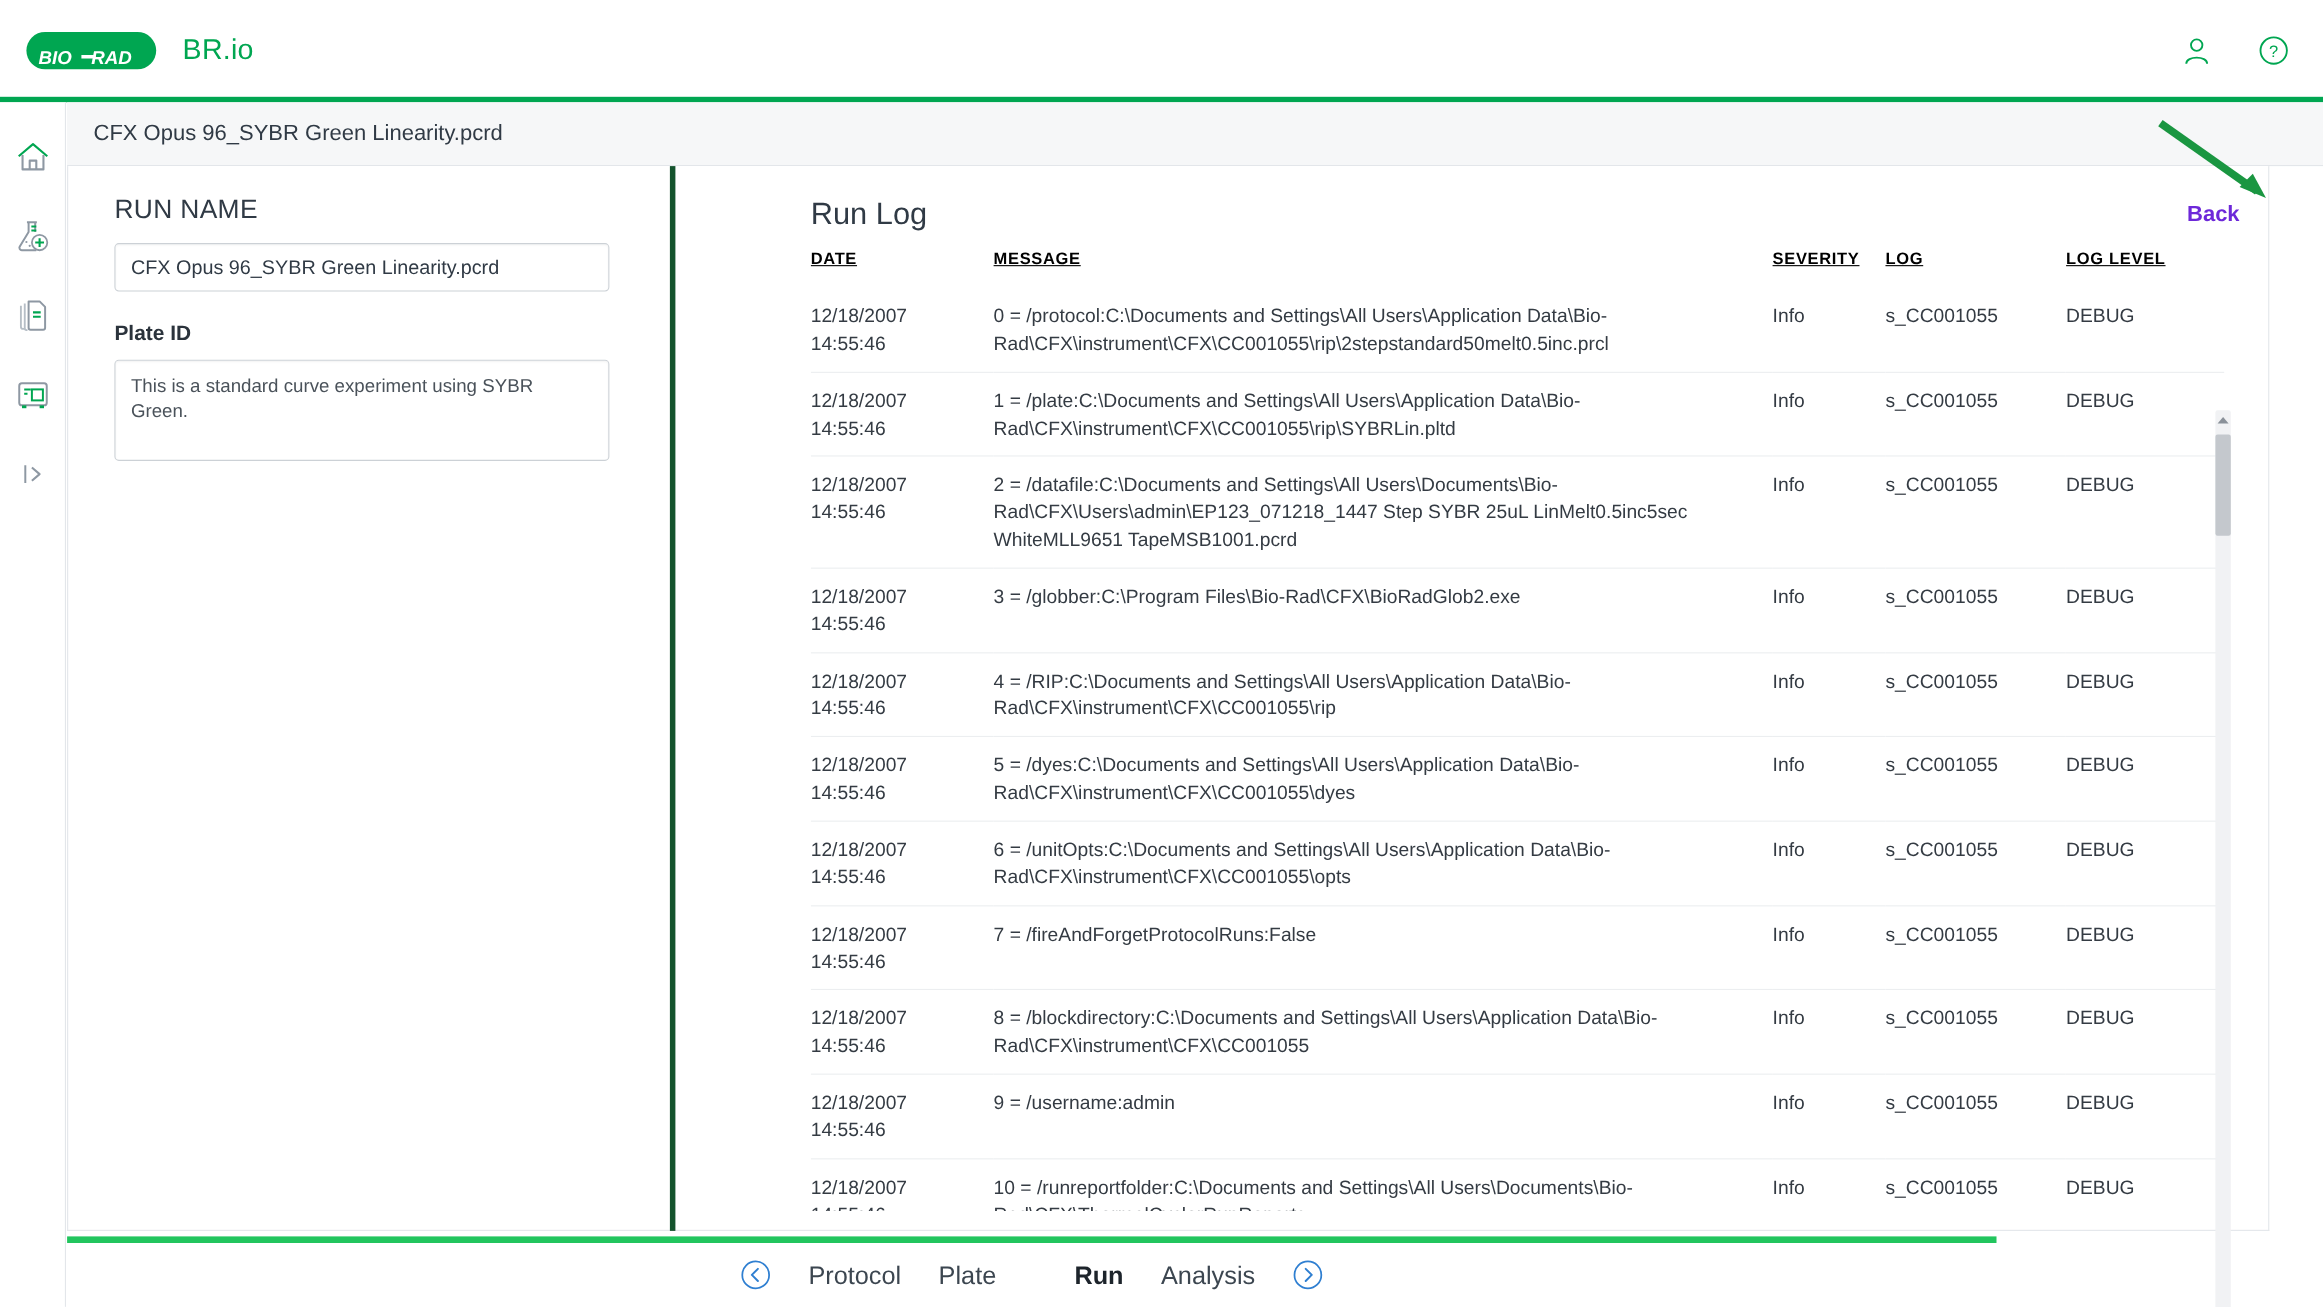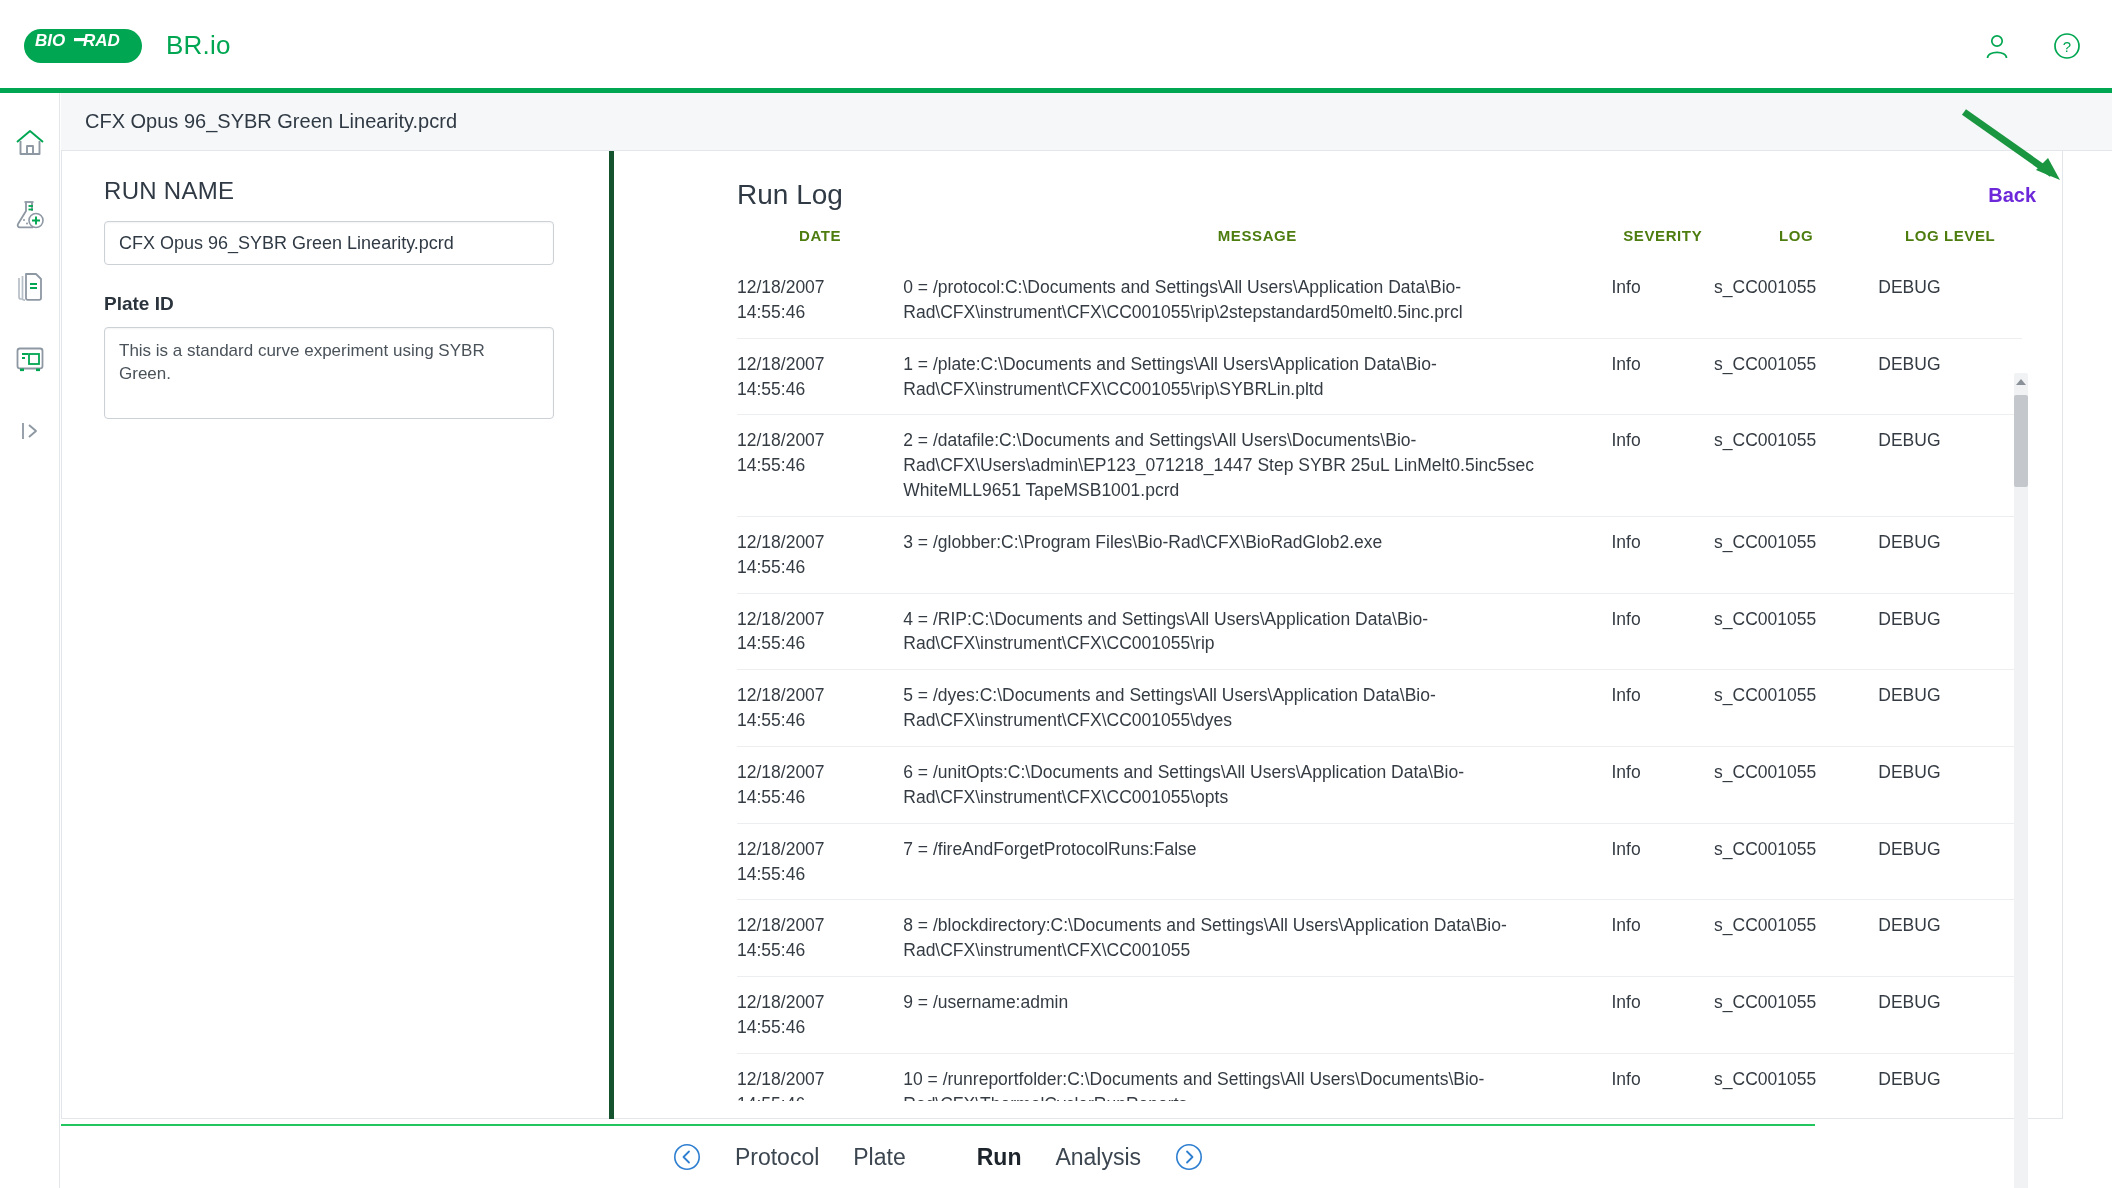--- a/index.html
+++ b/index.html
@@ -15,21 +15,21 @@
     position: absolute; top: 0; left: 0;
     width: 2112px; height: 91px;
     background: #ffffff;
     display: flex; align-items: center;
   }
   .logo-pill {
     margin-left: 24px;
     width: 118px; height: 34px;
     background: #00a651;
     border-radius: 17px;
-    display: flex; align-items: flex-start; justify-content: center;
+    display: flex; align-items: flex-end; justify-content: center;
   }
   .logo-pill svg { display: block; }
   .brand-name {
     margin-left: 24px;
     font-size: 26px; color: #00a651; font-weight: 400;
     letter-spacing: .2px;
   }
   .header-right {
     margin-left: auto; margin-right: 28px;
     display: flex; align-items: center; gap: 36px;
@@ -133,25 +133,26 @@
   }
 
   
   .table-wrap {
     position: absolute; top: 70px; left: 122px;
     width: 1305px; height: 880px;
     overflow: hidden;
   }
   table.logtable { width: 1285px; border-collapse: collapse; table-layout: fixed; }
   table.logtable th {
-    text-align: center;
-    font-size: 15px; color: #4d7c0f; font-weight: bold;
+    text-align: left;
+    font-size: 15px; color: #000000; font-weight: bold;
     letter-spacing: .6px;
     padding: 6px 0 18px 0;
     vertical-align: top;
+    text-decoration: underline;
   }
   table.logtable td {
     font-size: 17.5px; color: #343b43;
     padding: 13px 14px 13px 0;
     vertical-align: top;
     line-height: 1.42;
     border-bottom: 1px solid #eceef0;
     word-break: break-word;
   }
   th.c-date, td.c-date   { width: 162px; padding-right: 14px; }
@@ -175,21 +176,21 @@
   .tbl-scroll .arrow-up, .tbl-scroll .arrow-dn {
     position: absolute; left: 2px; width: 0; height: 0;
     border-left: 5px solid transparent; border-right: 5px solid transparent;
   }
   .tbl-scroll .arrow-up { top: 6px; border-bottom: 6px solid #8a9199; }
 
   
   .bottom-nav {
     position: absolute; left: 61px; top: 1124px;
     width: 1754px; height: 64px;
-    border-top: 2px solid #22c55e;
+    border-top: 6px solid #22c55e;
     display: flex; align-items: center; justify-content: center;
     gap: 34px;
   }
   .nav-step {
     font-size: 23px; color: #3c4650; cursor: pointer;
   }
   .nav-step.active { font-weight: bold; color: #1d242b; margin-left: 37px; }
   .nav-circle { width: 28px; height: 28px; cursor: pointer; display: block; }
 
   

